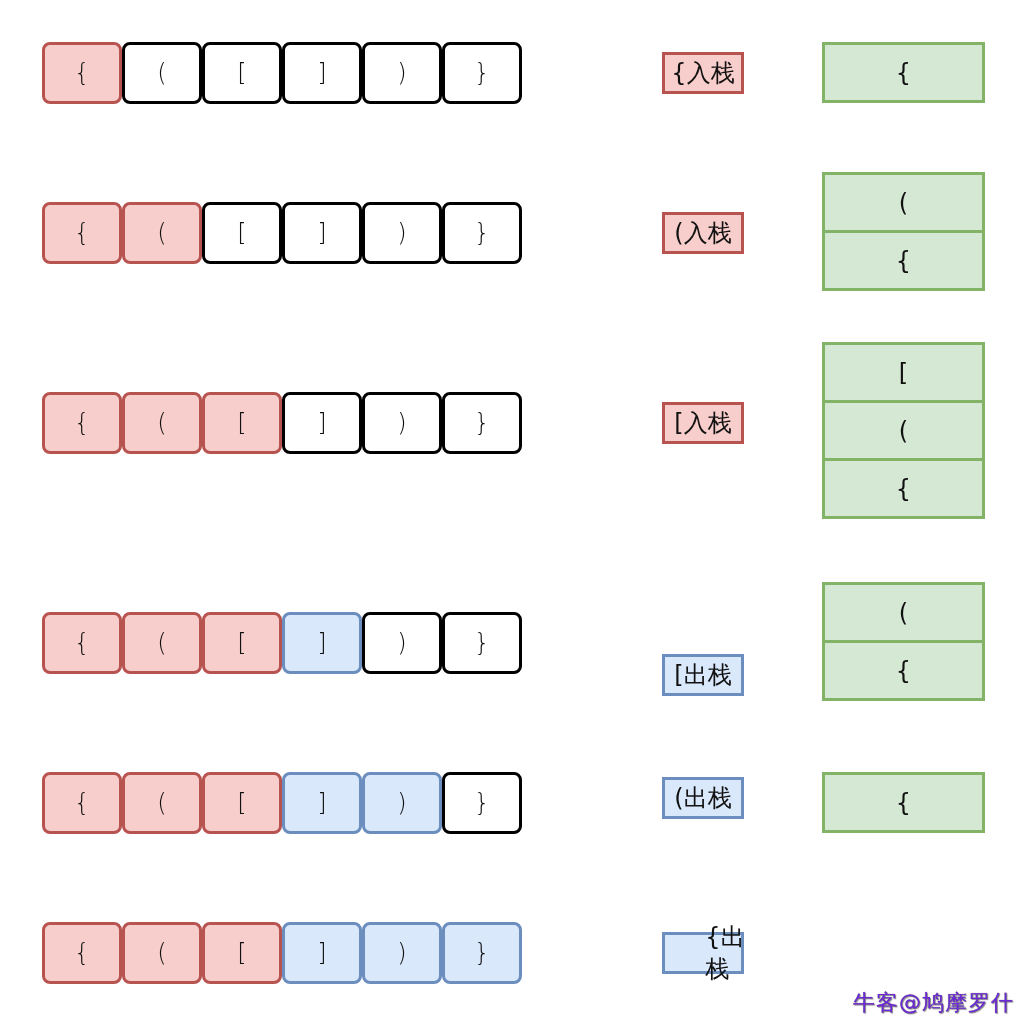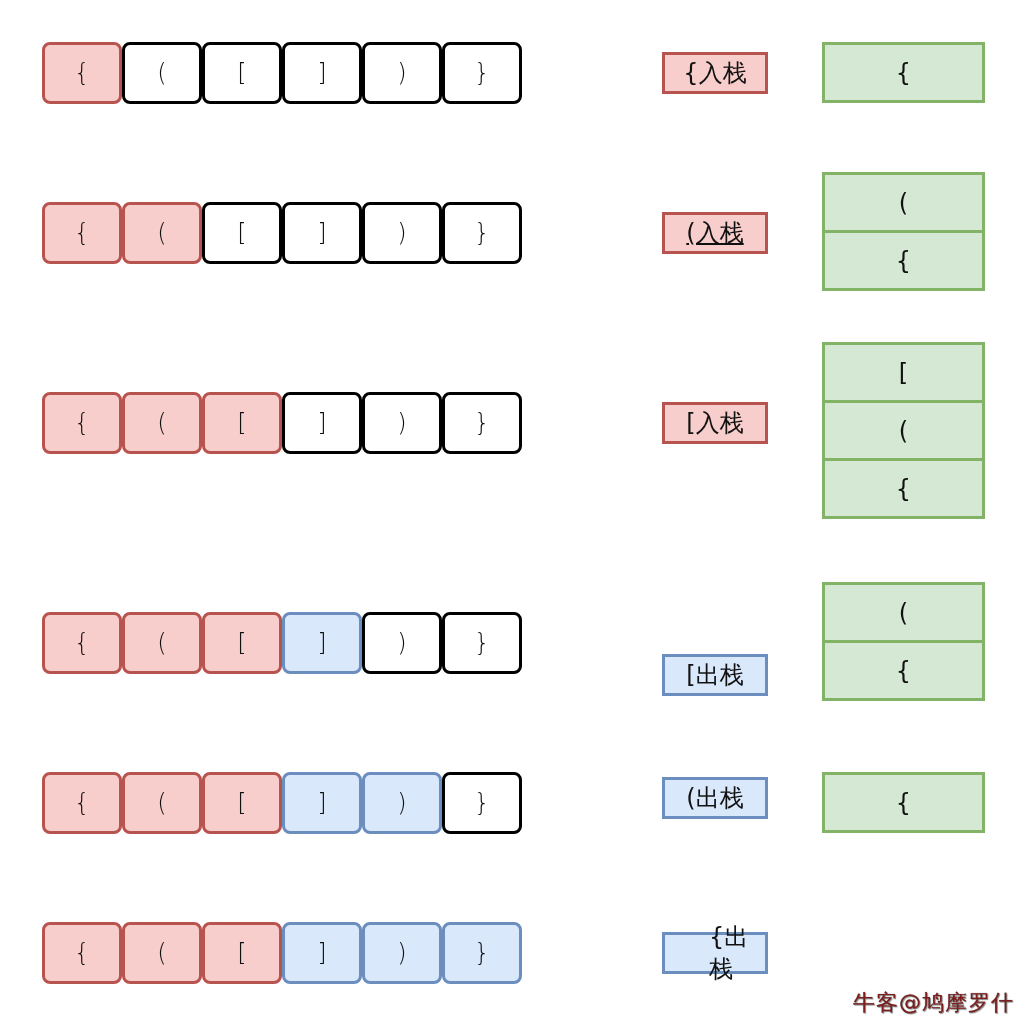--- a/index.html
+++ b/index.html
@@ -5,31 +5,31 @@
   html,body{margin:0;padding:0;background:#ffffff;}
   body{width:1024px;height:1024px;position:relative;overflow:hidden;
        font-family:"DejaVu Sans","Liberation Sans",sans-serif;}
   .row{position:absolute;left:42px;width:482px;height:62px;}
   .cell{position:absolute;top:0;width:80px;height:62px;box-sizing:border-box;
         border:3px solid #000;border-radius:8px;background:#fff;
         display:flex;align-items:center;justify-content:center;
         font-family:"DejaVu Sans",sans-serif;font-size:24px;color:#111;font-weight:300;}
   .cell.push{background:#f8cecc;border-color:#b85450;}
   .cell.pop{background:#dae8fc;border-color:#6c8ebf;}
-  .label{position:absolute;left:662px;width:106px;height:42px;box-sizing:border-box;
+  .label{position:absolute;left:662px;width:82px;height:42px;box-sizing:border-box;
          border:3px solid #b85450;background:#f8cecc;
          display:flex;align-items:center;justify-content:center;
          font-family:"DejaVu Sans",sans-serif;font-size:24px;color:#111;}
   .label.pop{border-color:#6c8ebf;background:#dae8fc;}
   .stack{position:absolute;left:822px;width:163px;}
   .seg{width:163px;height:61px;box-sizing:border-box;border:3px solid #82b366;
        background:#d5e8d4;display:flex;align-items:center;justify-content:center;
        font-family:"DejaVu Sans",sans-serif;font-size:24px;color:#111;margin-top:-3px;}
   .seg:first-child{margin-top:0;}
-  .watermark{position:absolute;right:10px;bottom:6px;font-size:22px;color:#7f1d1d;
+  .watermark{position:absolute;right:10px;bottom:6px;font-size:22px;color:#6d28d9;
        text-shadow:0 0 1px #555,1px 1px 1px #888;font-family:"DejaVu Sans",sans-serif;letter-spacing:1px;}
 </style>
 </head>
 <body>
 
 <div id="diagram">
     <div class="row" style="top: 42px;">
       <div class="cell push" style="left: 0px;">{</div>
       <div class="cell" style="left: 80px;">(</div>
       <div class="cell" style="left: 160px;">[</div>
@@ -42,21 +42,21 @@
       <div class="seg">{</div>
     </div>
     <div class="row" style="top: 202px;">
       <div class="cell push" style="left: 0px;">{</div>
       <div class="cell push" style="left: 80px;">(</div>
       <div class="cell" style="left: 160px;">[</div>
       <div class="cell" style="left: 240px;">]</div>
       <div class="cell" style="left: 320px;">)</div>
       <div class="cell" style="left: 400px;">}</div>
     </div>
-    <div class="label" style="top: 212px; text-decoration: underline;">(入栈</div>
+    <div class="label" style="top: 212px;">(入栈</div>
     <div class="stack" style="top: 172px;">
       <div class="seg">(</div>
       <div class="seg">{</div>
     </div>
     <div class="row" style="top: 392px;">
       <div class="cell push" style="left: 0px;">{</div>
       <div class="cell push" style="left: 80px;">(</div>
       <div class="cell push" style="left: 160px;">[</div>
       <div class="cell" style="left: 240px;">]</div>
       <div class="cell" style="left: 320px;">)</div>

